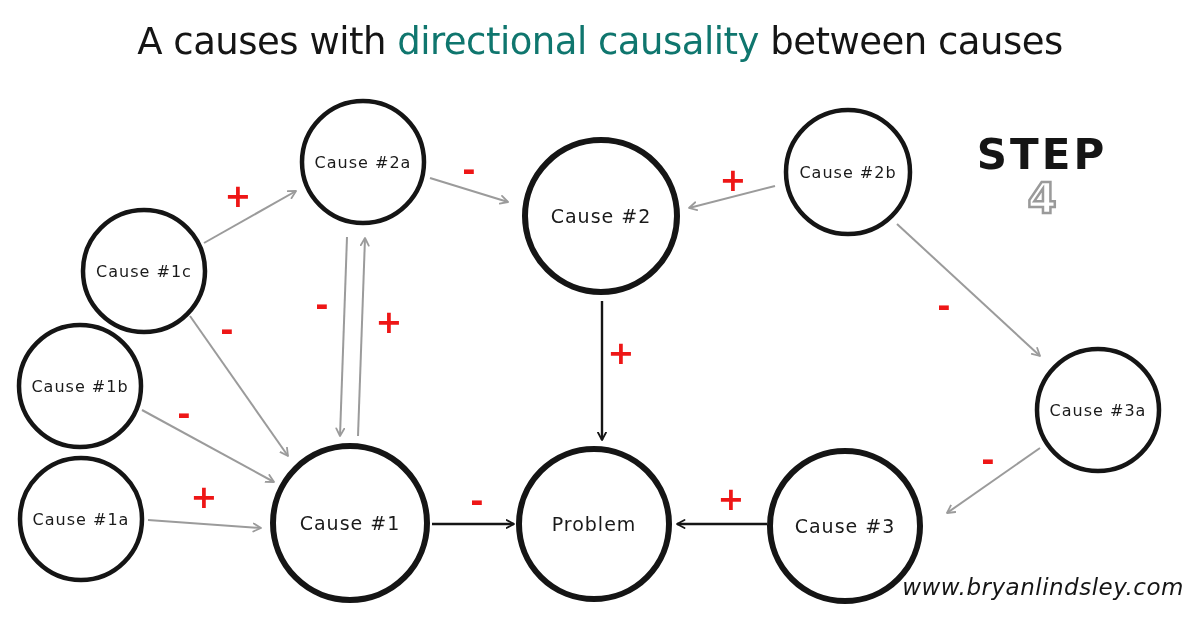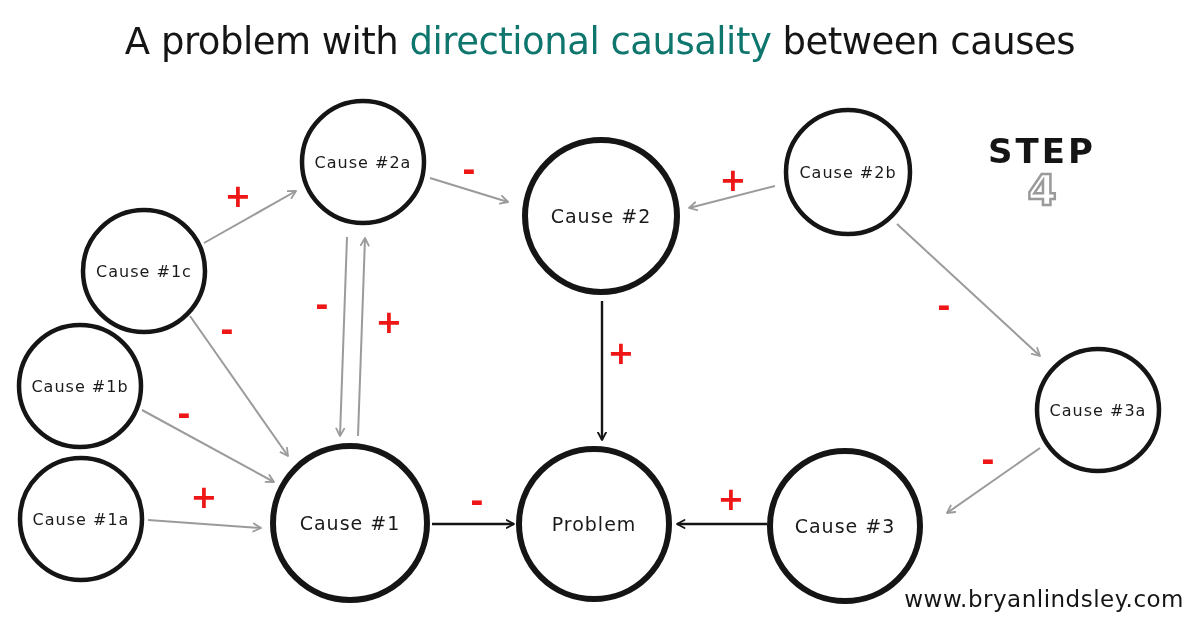--- a/index.html
+++ b/index.html
@@ -29,39 +29,40 @@
   .title .red { color: #0f766e; }
   .step {
     position: absolute;
     left: 958px;
     top: 134px;
     width: 168px;
     text-align: center;
     line-height: 1.0;
   }
   .step-word {
-    font-size: 34px;
+    font-size: 42px;
     letter-spacing: 3px;
     font-weight: 600;
     color: #151515;
   }
   .step-num {
     margin-top: 2px;
     font-size: 42px;
     font-weight: 600;
     color: #ffffff;
     -webkit-text-stroke: 2.5px #9a9a9a;
   }
   .watermark {
     position: absolute;
     right: 16px;
-    top: 586px;
+    top: 574px;
     font-size: 23px;
     letter-spacing: 0.5px;
     color: #151515;
+    font-style: italic;
   }
   svg#diagram {
     position: absolute;
     left: 0;
     top: 0;
   }
   .node-label {
     letter-spacing: 1px;
   }
 </style>
@@ -141,21 +142,21 @@
         <circle cx="1098" cy="410" r="61" fill="#ffffff" stroke="#151515" stroke-width="4.5"></circle>
         <text x="1098" y="410" fill="#1a1a1a" class="node-label" font-size="16" text-anchor="middle" dominant-baseline="central">Cause #3a</text>
       </g>
       <g>
         <circle cx="594" cy="524" r="75" fill="#ffffff" stroke="#151515" stroke-width="6"></circle>
         <text x="594" y="524" fill="#1a1a1a" class="node-label" font-size="19" text-anchor="middle" dominant-baseline="central">Problem</text>
       </g>
     </svg>
 
   <div class="title">
-    <span>A problem with </span><span class="red">directional causality</span><span> between causes</span>
+    <span>A causes with </span><span class="red">directional causality</span><span> between causes</span>
   </div>
 
   <div class="step">
     <div class="step-word">STEP</div>
     <div class="step-num">4</div>
   </div>
 
   <div class="watermark">www.bryanlindsley.com</div>
 
 </div>

